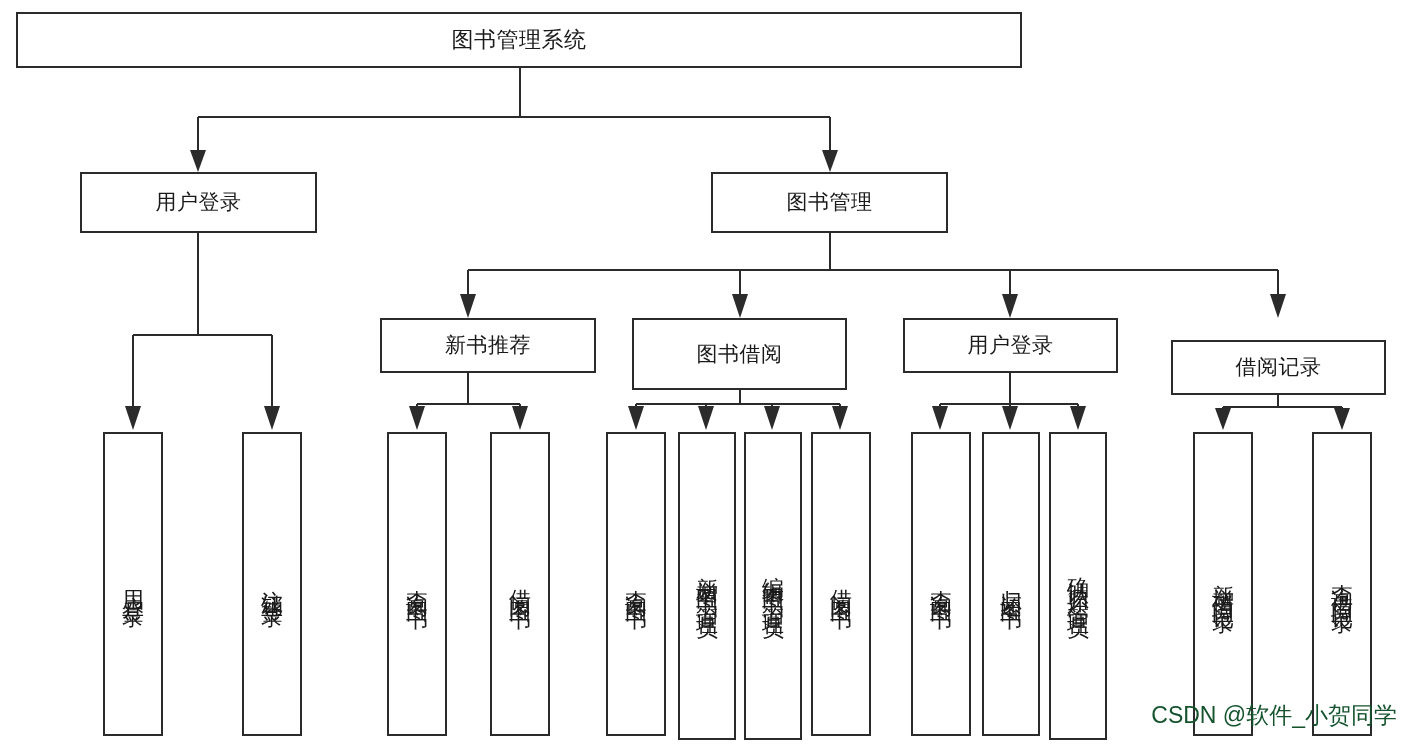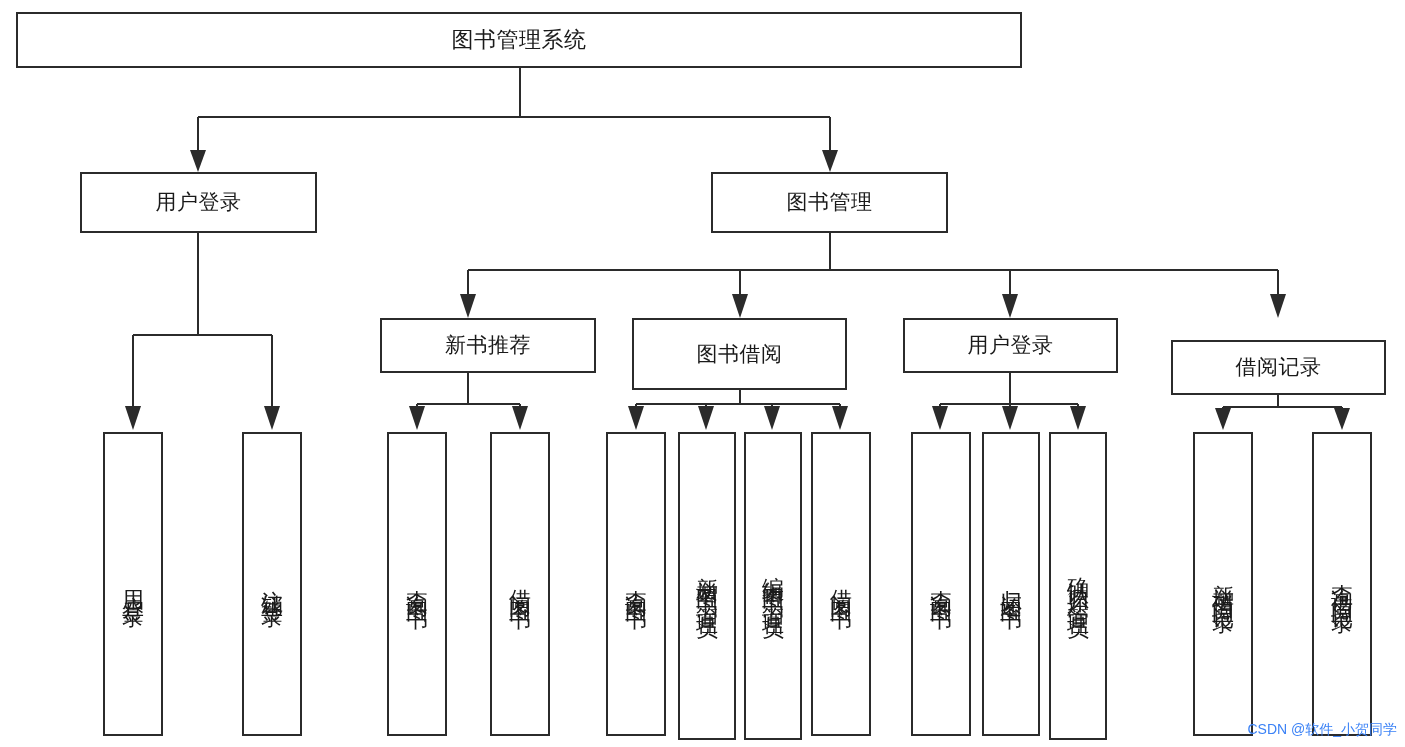--- a/index.html
+++ b/index.html
@@ -80,24 +80,24 @@
     font-size: 22px;
     letter-spacing: 6px;
     line-height: 1;
     white-space: nowrap;
   }
 
   
   #watermark {
     position: absolute;
     right: 8px;
-    bottom: 8px;
+    bottom: 16px;
     z-index: 3;
-    font-size: 14px;
-    color: #3b82f6;
+    font-size: 23px;
+    color: #14532d;
     white-space: nowrap;
     font-family: "Liberation Sans", "DejaVu Sans", sans-serif;
   }
 </style>
 </head>
 <body>
 
 <div id="diagram-canvas">
 
   <svg id="connector-layer" viewBox="0 0 1405 747" width="1405" height="747" xmlns="http://www.w3.org/2000/svg">

